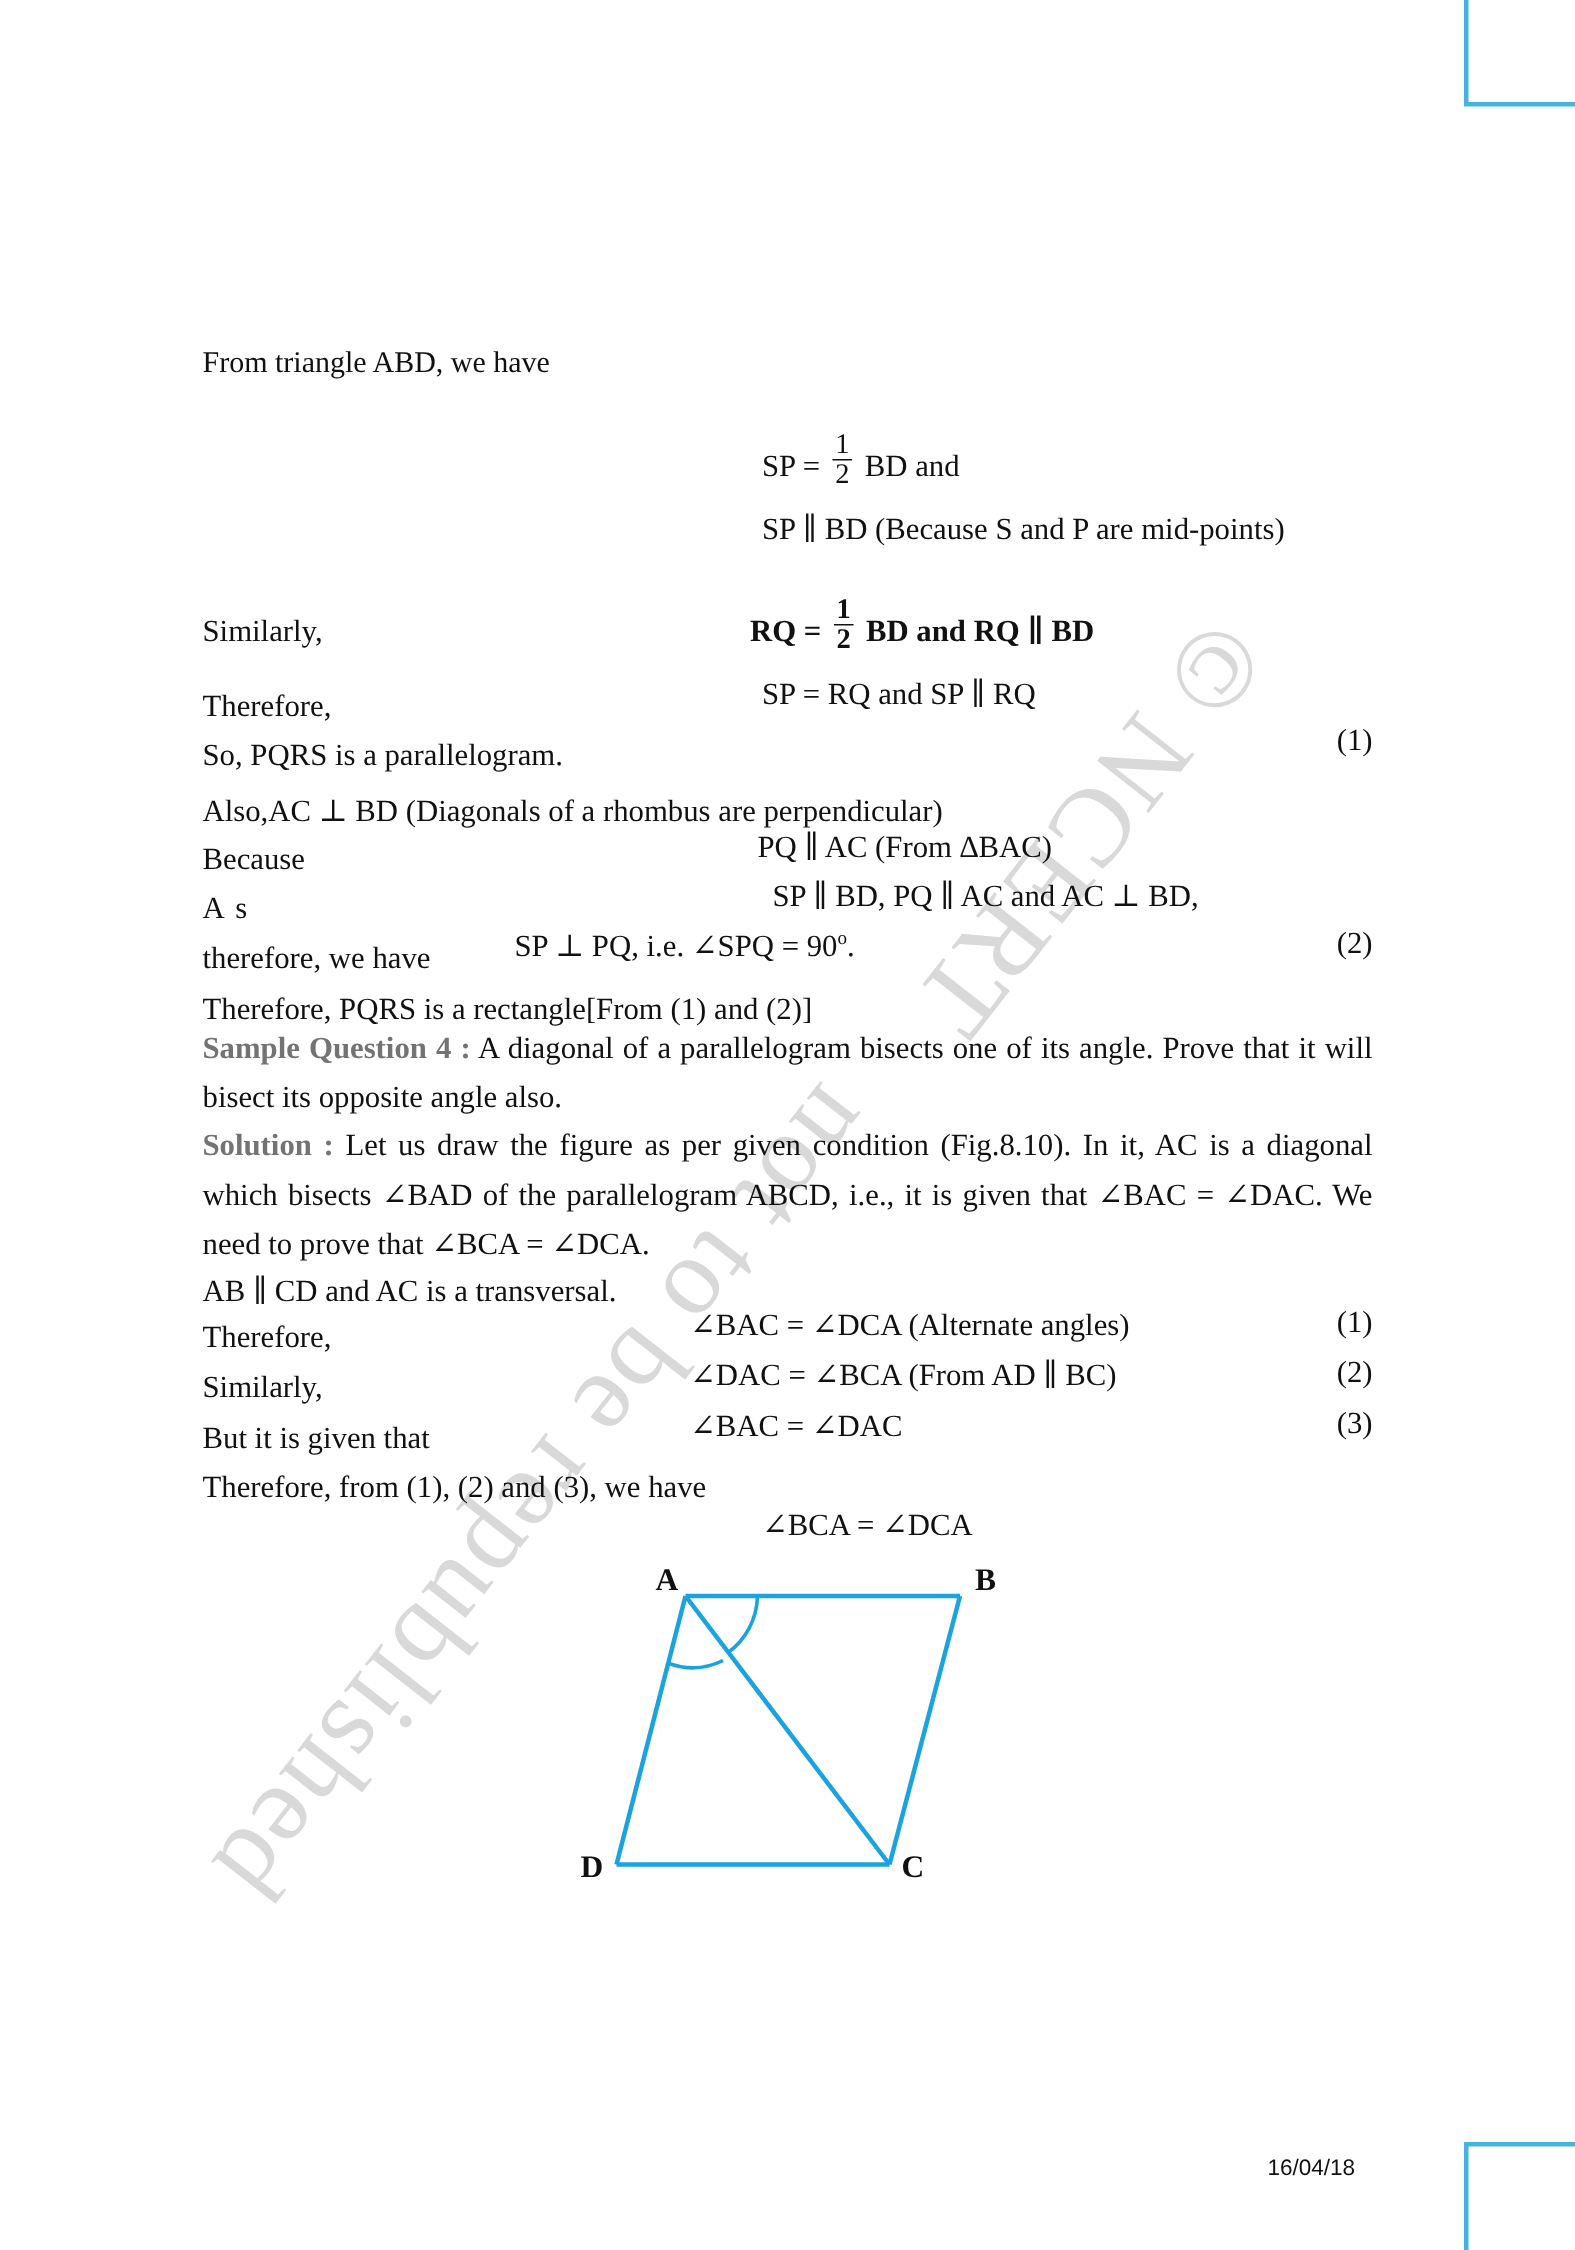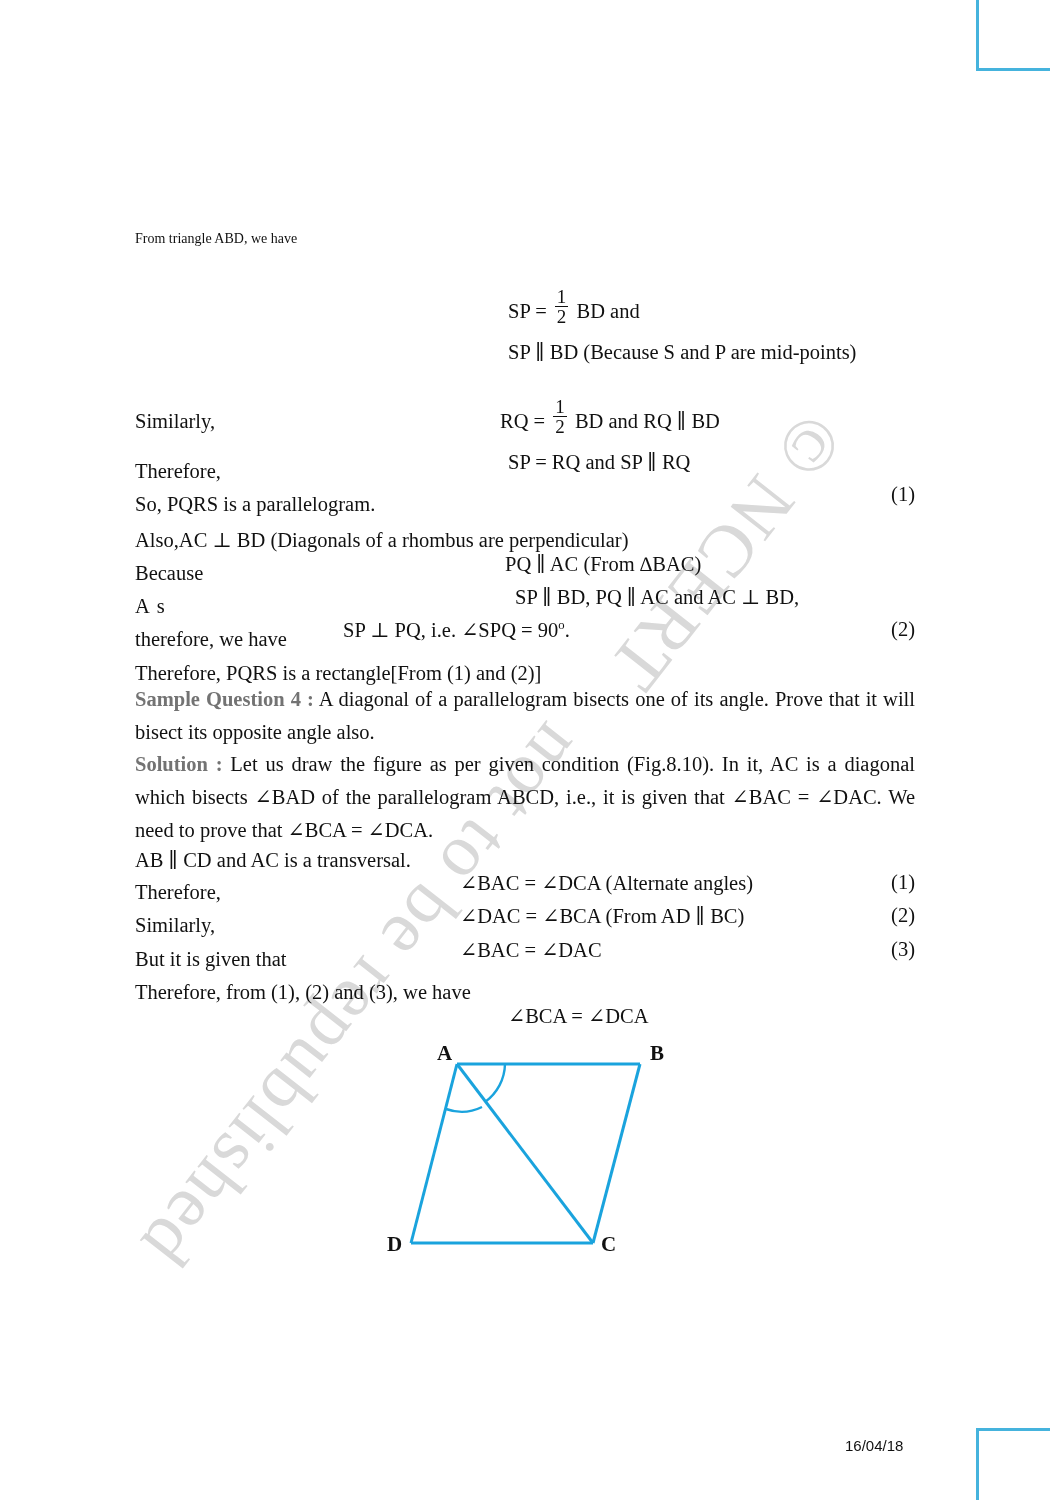--- a/index.html
+++ b/index.html
@@ -76,21 +76,21 @@
     justify-content: space-between;
     align-items: baseline;
     font-size: 15.5px;
     letter-spacing: 0.4px;
     z-index: 2;
   }
   .runhead .pageno { font-size: 14px; }
 
   .line {
     position: absolute;
-    font-size: 14px;
+    font-size: 20px;
     line-height: 1.0;
     white-space: nowrap;
   }
   .para {
     position: absolute;
     font-size: 20.5px;
     line-height: 1.62;
     text-align: justify;
   }
 
@@ -170,21 +170,21 @@
       <span class="frac">
         <span class="num">1</span>
         <span class="den">2</span>
       </span>
       <span>BD and</span>
     </div>
 
     <div class="mid" style="left:373px; top:340px;">SP  ∥  BD (Because S and P are mid-points)</div>
 
     <div class="lbl" style="left:0px; top:400px;">Similarly,</div>
-    <div class="mid" style="left:365px; top:400px;">
+    <div class="mid" style="left:365px; top:400px;font-weight:bold;">
       <span>RQ =</span>
       <span class="frac">
         <span class="num">1</span>
         <span class="den">2</span>
       </span>
       <span>BD and RQ  ∥ BD</span>
     </div>
 
     <div class="lbl" style="left:0px; top:450px;">Therefore,</div>
     <div class="mid" style="left:373px; top:450px;">SP =  RQ and SP ∥ RQ</div>

